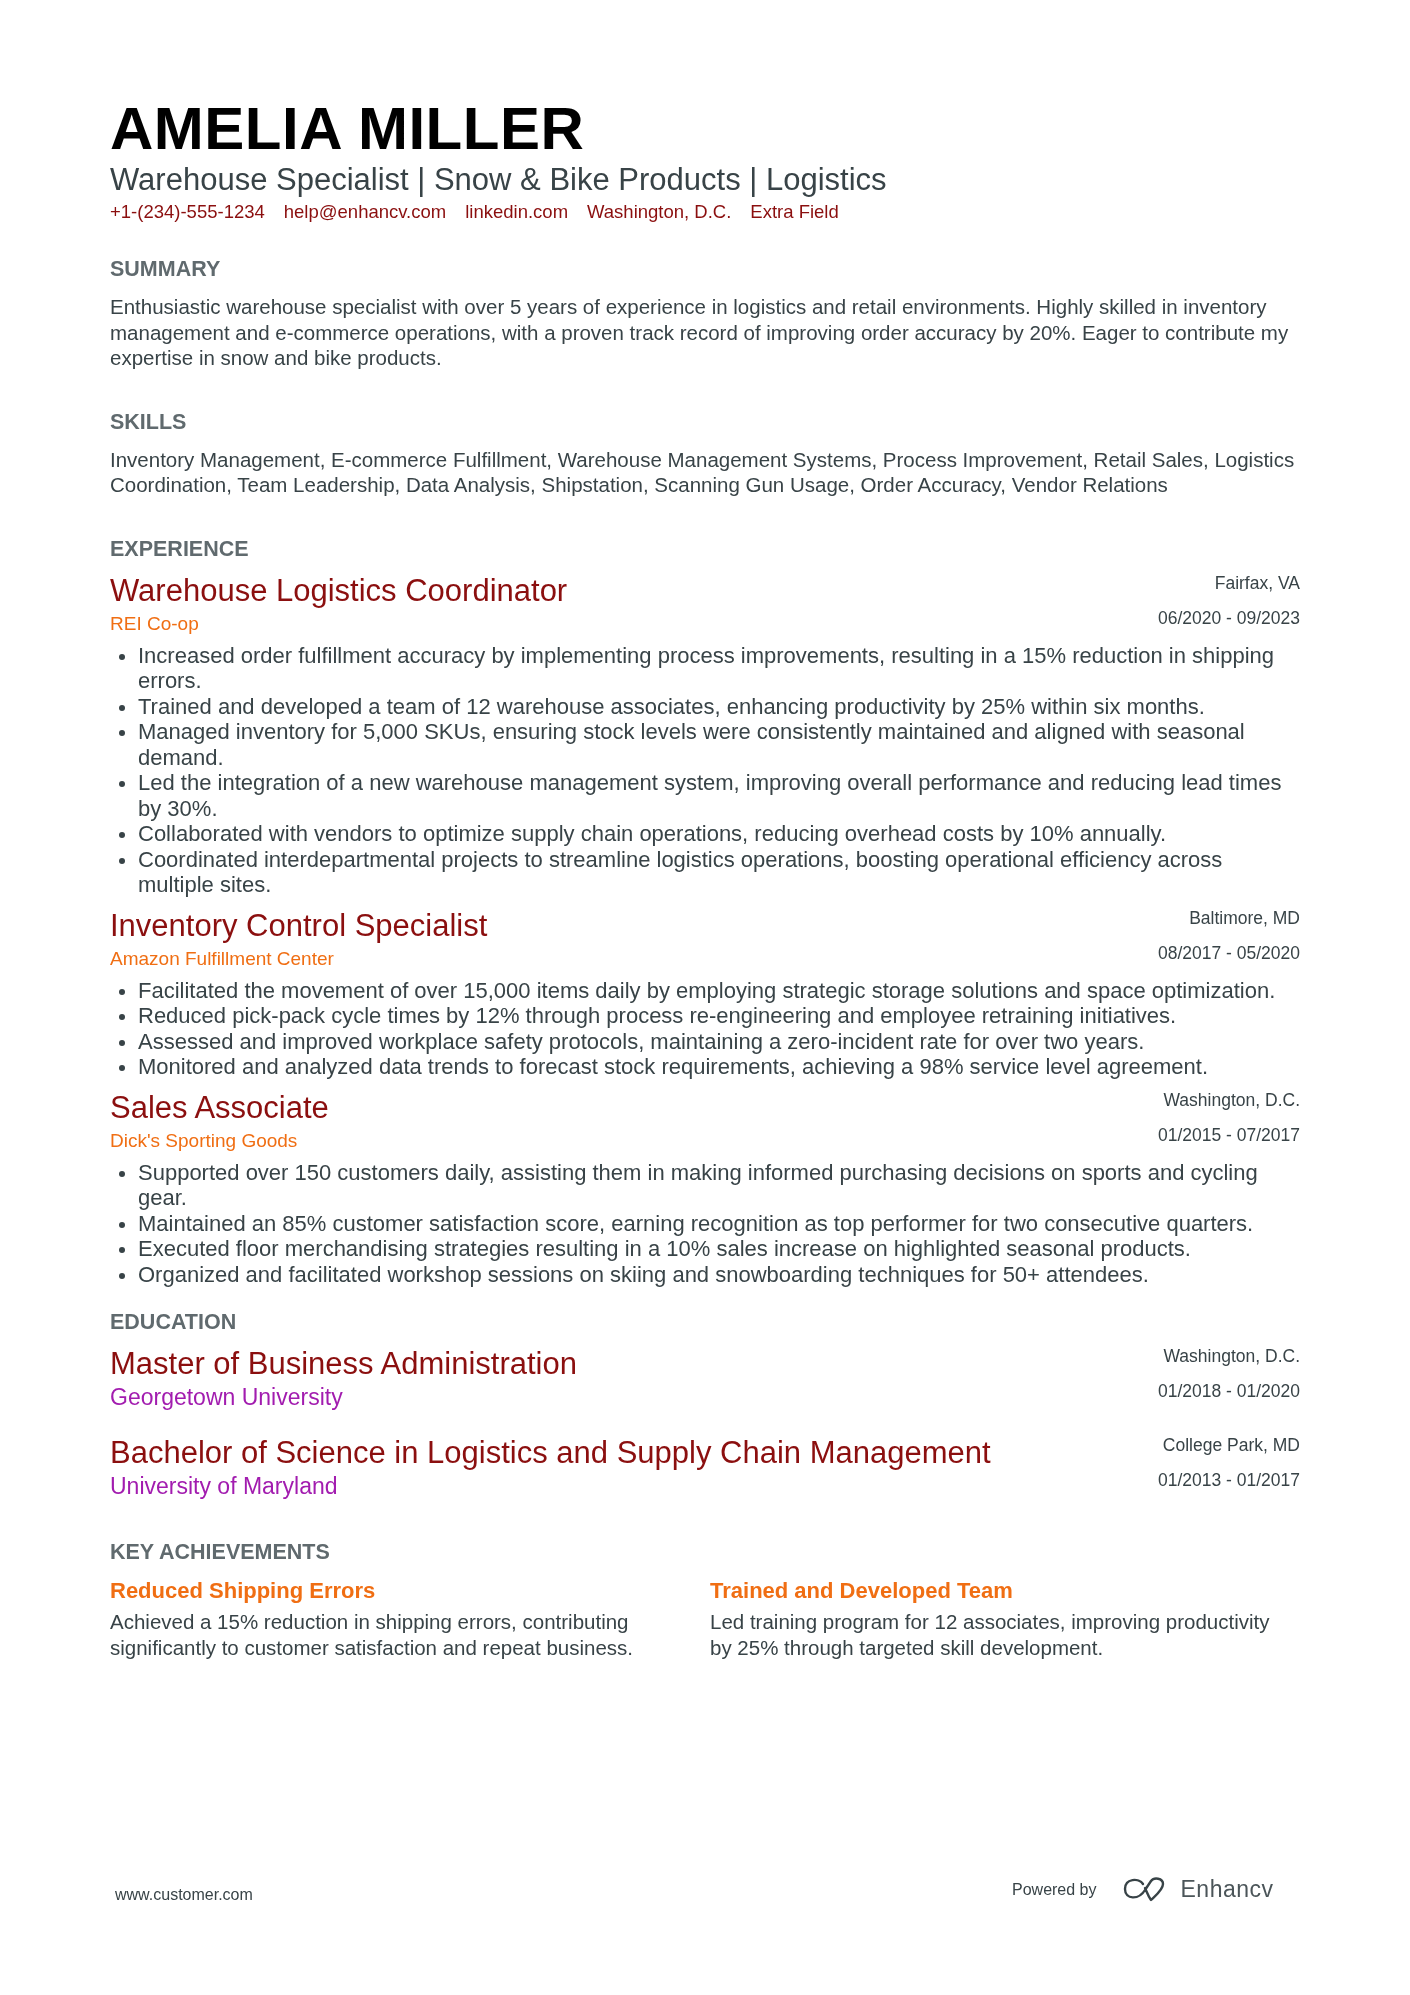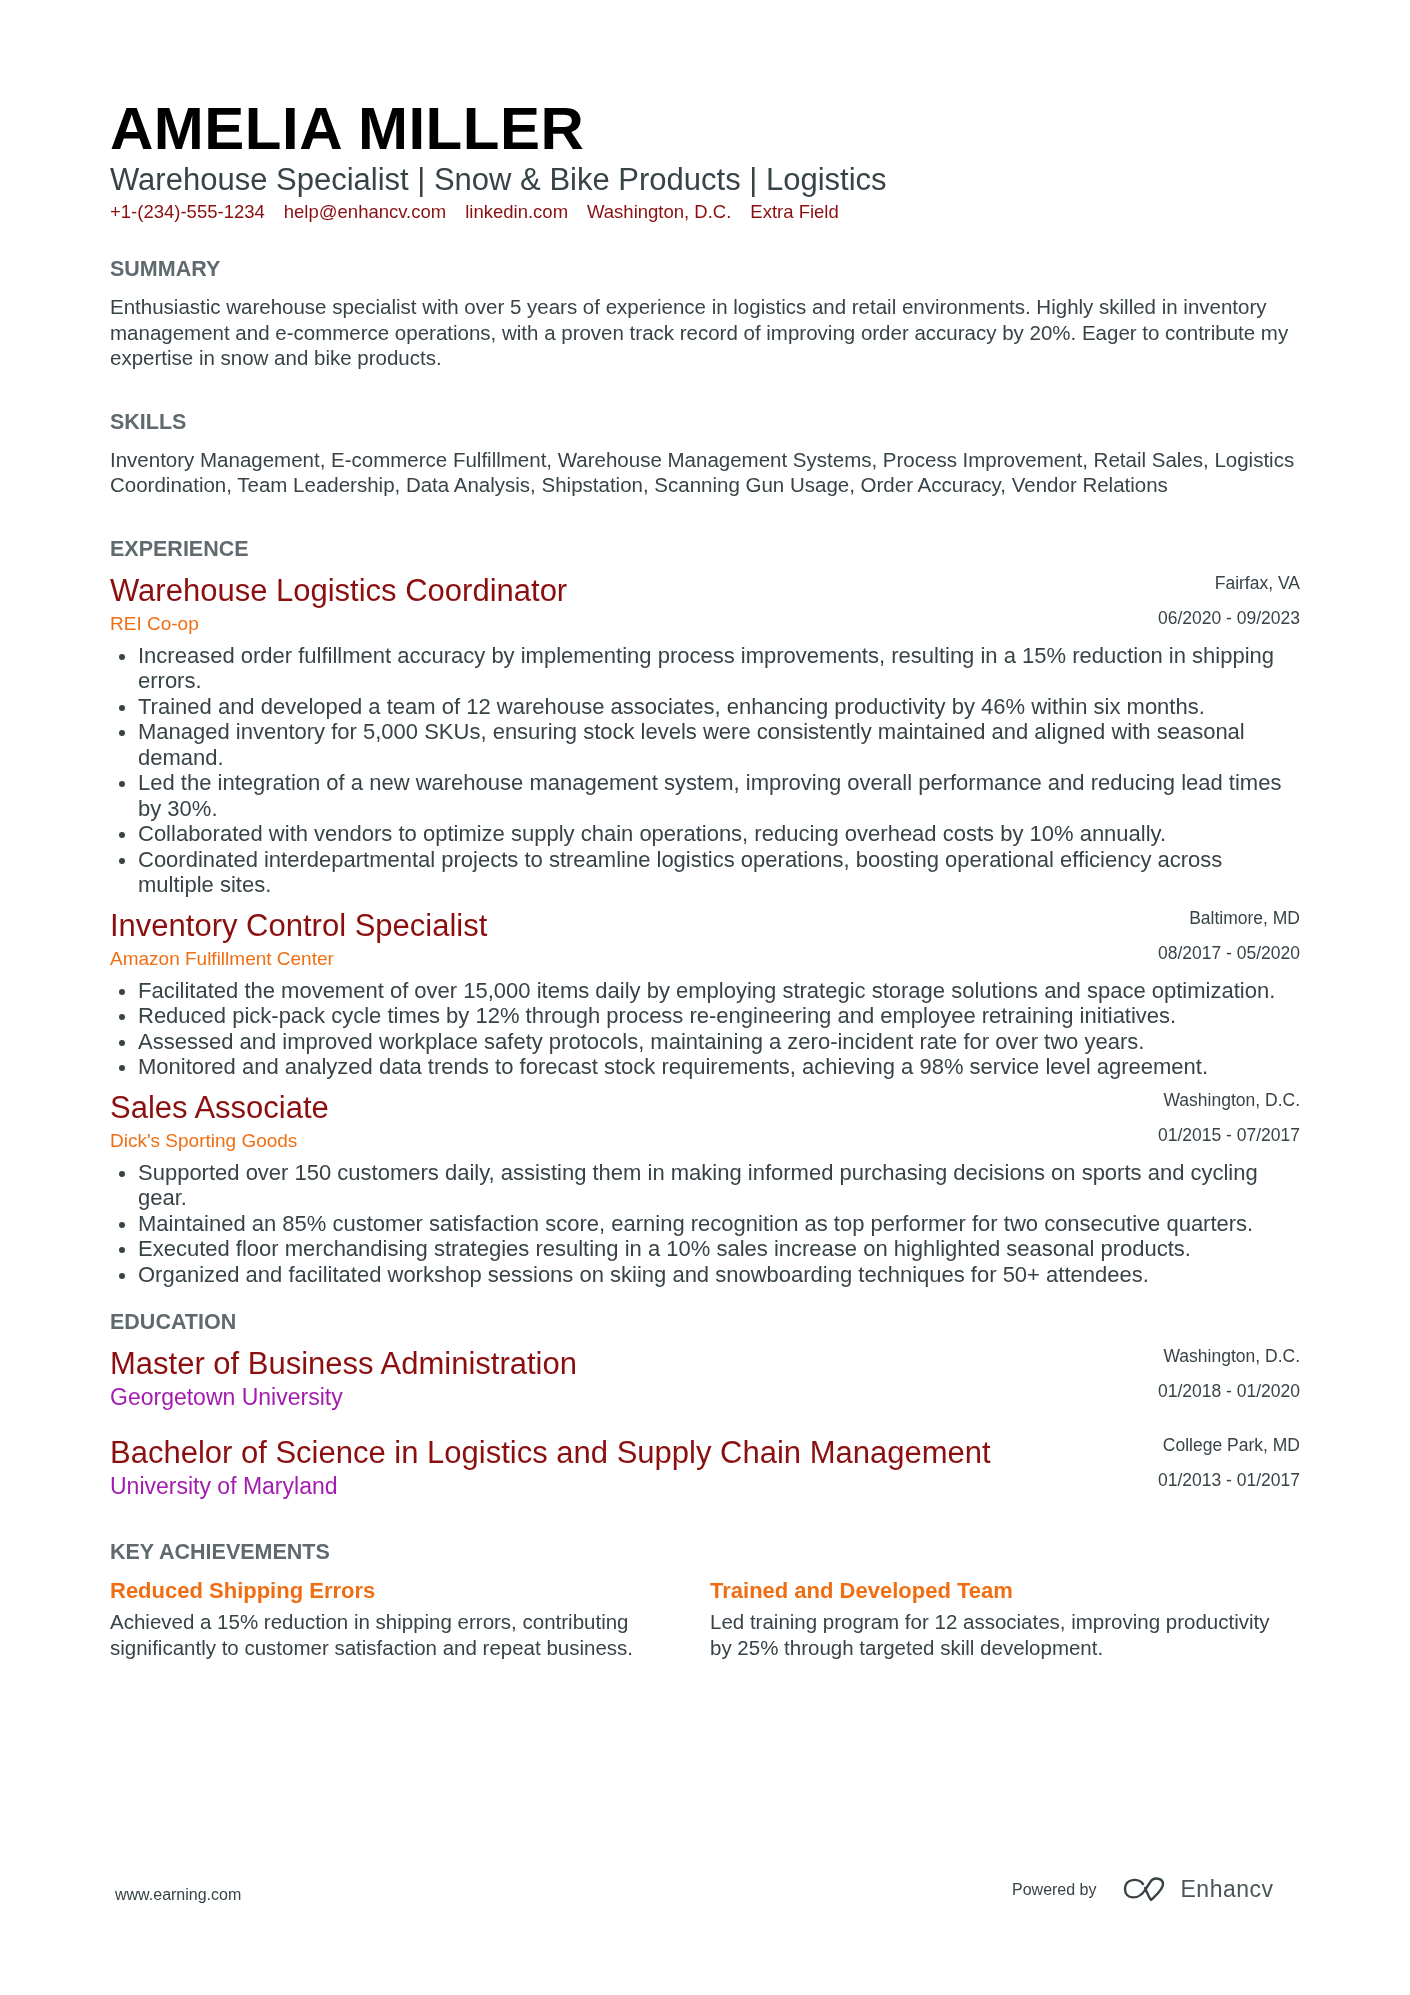--- a/index.html
+++ b/index.html
@@ -64,21 +64,21 @@
 
     <div class="entry" style="margin-top:11px;">
       <div class="meta">
         <span class="loc">Fairfax, VA</span>
         <span class="date">06/2020 - 09/2023</span>
       </div>
       <div class="job-title">Warehouse Logistics Coordinator</div>
       <div class="company">REI Co-op</div>
       <ul class="bullets">
         <li>Increased order fulfillment accuracy by implementing process improvements, resulting in a 15% reduction in shipping errors.</li>
-        <li>Trained and developed a team of 12 warehouse associates, enhancing productivity by 46% within six months.</li>
+        <li>Trained and developed a team of 12 warehouse associates, enhancing productivity by 25% within six months.</li>
         <li>Managed inventory for 5,000 SKUs, ensuring stock levels were consistently maintained and aligned with seasonal demand.</li>
         <li>Led the integration of a new warehouse management system, improving overall performance and reducing lead times by 30%.</li>
         <li>Collaborated with vendors to optimize supply chain operations, reducing overhead costs by 10% annually.</li>
         <li>Coordinated interdepartmental projects to streamline logistics operations, boosting operational efficiency across multiple sites.</li>
       </ul>
     </div>
 
     <div class="entry" style="margin-top:10px;">
       <div class="meta">
         <span class="loc">Baltimore, MD</span>
@@ -140,21 +140,21 @@
         <div class="ach-desc">Achieved a 15% reduction in shipping errors, contributing significantly to customer satisfaction and repeat business.</div>
       </div>
       <div class="ach">
         <div class="ach-title">Trained and Developed Team</div>
         <div class="ach-desc">Led training program for 12 associates, improving productivity by 25% through targeted skill development.</div>
       </div>
     </div>
   </div>
 </div>
 
-<div class="footer-left">www.earning.com</div>
+<div class="footer-left">www.customer.com</div>
 <div class="footer-right">
   <span class="powered">Powered by</span>
   <span class="brand">
     <svg width="48" height="26" viewBox="0 0 48 26">
       <path d="M22 8 C18 2, 4 2, 4 13 C4 24, 18 24, 24 14 L30 5 C33 1, 42 2, 42 8 C42 14, 34 20, 30 24 C27 20, 26 16, 24 12" fill="none" stroke="#384347" stroke-width="2.4" stroke-linecap="round" stroke-linejoin="round"></path>
     </svg>
     <span class="brand-name">Enhancv</span>
   </span>
 </div>
 

